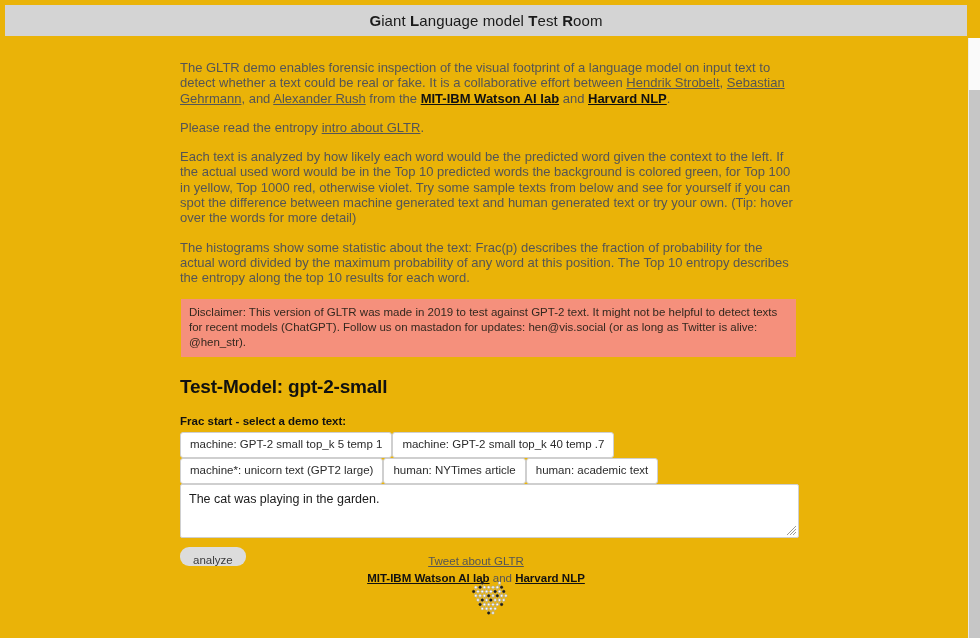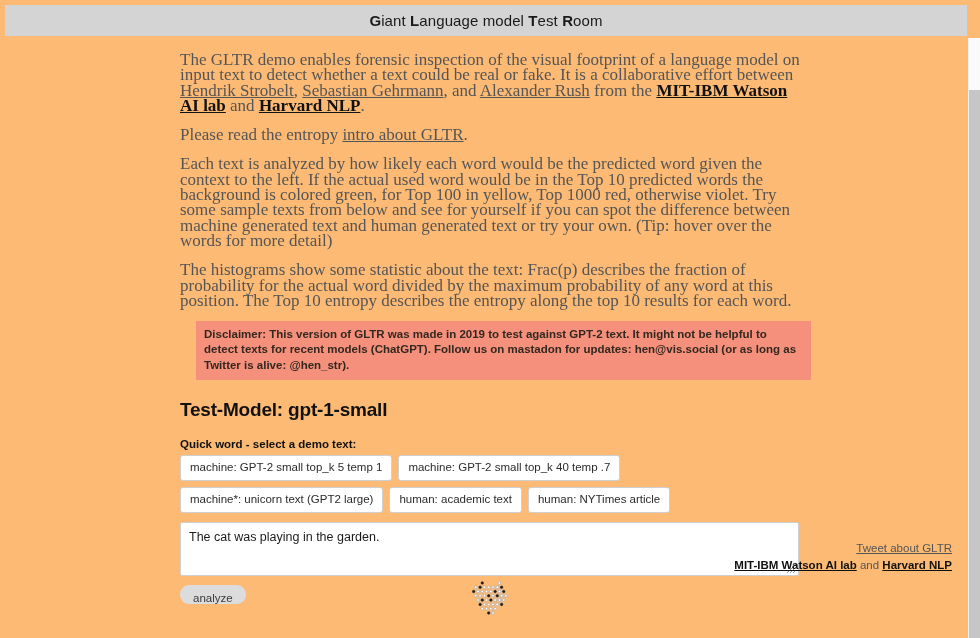--- a/index.html
+++ b/index.html
@@ -10,21 +10,21 @@
     width: 980px;
     height: 638px;
     overflow: hidden;
     background: #ffffff;
     font-family: "Liberation Sans", sans-serif;
   }
   #page {
     position: relative;
     width: 980px;
     height: 638px;
-    background: #fdba74;
+    background: #eab308;
     overflow: hidden;
   }
 
   
   .header-band {
     position: absolute;
     left: 5px;
     top: 5px;
     width: 962px;
     height: 31px;
@@ -43,49 +43,47 @@
 
   
   .content {
     position: absolute;
     left: 180px;
     top: 52px;
     width: 620px;
   }
 
   p.para {
-    margin: 0 0 14px 0;
-    font-size: 17px;
+    margin: 8px 0 14px 0;
+    font-size: 13px;
     line-height: 15.3px;
     color: #555555;
     text-align: left;
-    font-family: Liberation Serif, serif;
   }
   p.para.tight { margin-bottom: 13px; }
 
   a.link {
     color: #555555;
     text-decoration: underline;
   }
   a.linkbold {
     color: #111111;
     font-weight: bold;
     text-decoration: underline;
   }
 
   
   .disclaimer {
-    margin: 3px 0 0 16px;
+    margin: 3px 0 0 1px;
     width: 615px;
     background: #f5907c;
     padding: 6px 8px 7px 8px;
     font-size: 11.5px;
     line-height: 15.3px;
     color: #33281f;
-    font-weight: bold;
   }
 
   
   h2.test-model {
     margin: 19px 0 0 0;
     font-size: 19px;
     font-weight: bold;
     color: #111111;
     letter-spacing: -0.2px;
   }
@@ -93,21 +91,21 @@
   .quickstart-label {
     margin: 17px 0 5px 0;
     font-size: 11.5px;
     font-weight: bold;
     color: #111111;
   }
 
   .demo-row {
     display: flex;
     flex-wrap: wrap;
-    gap: 6px;
+    gap: 0;
     width: 625px;
   }
   .demo-btn {
     display: inline-block;
     background: #ffffff;
     border: 1px solid #cfcfcf;
     border-radius: 3px;
     padding: 5px 9px 6px 9px;
     font-size: 11.5px;
     font-family: "Liberation Sans", sans-serif;
@@ -132,21 +130,20 @@
     padding: 6px 8px;
     font-size: 12.5px;
     font-family: "Liberation Sans", sans-serif;
     color: #1a1a1a;
     line-height: 16px;
     resize: none;
     outline: none;
     background: #ffffff;
     overflow: hidden;
     display: block;
-    margin-top: 9px;
   }
   .resize-grip {
     position: absolute;
     right: 2px;
     bottom: 2px;
     width: 13px;
     height: 13px;
     pointer-events: none;
   }
 
@@ -159,23 +156,23 @@
     font-size: 11.5px;
     font-family: "Liberation Sans", sans-serif;
     color: #3a3a3a;
     cursor: pointer;
   }
 
   
   .footer {
     position: absolute;
     left: 0;
-    top: 541px;
+    top: 554px;
     width: 952px;
-    text-align: right;
+    text-align: center;
   }
   .footer-line1 {
     font-size: 11.5px;
     line-height: 15px;
     color: #555555;
   }
   .footer-line2 {
     font-size: 11.5px;
     line-height: 16px;
     color: #555555;
@@ -227,30 +224,30 @@
     <p class="para"><span>The GLTR demo enables forensic inspection of the visual footprint of a language model on input text to detect whether a text could be real or fake. It is a collaborative effort between </span><a class="link" href="#">Hendrik Strobelt</a><span>, </span><a class="link" href="#">Sebastian Gehrmann</a><span>, and </span><a class="link" href="#">Alexander Rush</a><span> from the </span><a class="linkbold" href="#">MIT-IBM Watson AI lab</a><span> and </span><a class="linkbold" href="#">Harvard NLP</a><span>.</span></p>
 
     <p class="para"><span>Please read the entropy </span><a class="link" href="#">intro about GLTR</a><span>.</span></p>
 
     <p class="para">Each text is analyzed by how likely each word would be the predicted word given the context to the left. If the actual used word would be in the Top 10 predicted words the background is colored green, for Top 100 in yellow, Top 1000 red, otherwise violet. Try some sample texts from below and see for yourself if you can spot the difference between machine generated text and human generated text or try your own. (Tip: hover over the words for more detail)</p>
 
     <p class="para tight">The histograms show some statistic about the text: Frac(p) describes the fraction of probability for the actual word divided by the maximum probability of any word at this position. The Top 10 entropy describes the entropy along the top 10 results for each word.</p>
 
     <div class="disclaimer">Disclaimer: This version of GLTR was made in 2019 to test against GPT-2 text. It might not be helpful to detect texts for recent models (ChatGPT). Follow us on mastadon for updates: hen@vis.social (or as long as Twitter is alive: @hen_str).</div>
 
-    <h2 class="test-model">Test-Model: gpt-1-small</h2>
-
-    <div class="quickstart-label">Quick word - select a demo text:</div>
+    <h2 class="test-model">Test-Model: gpt-2-small</h2>
+
+    <div class="quickstart-label">Frac start - select a demo text:</div>
 
     <div class="demo-row">
       <button class="demo-btn">machine: GPT-2 small top_k 5 temp 1</button>
       <button class="demo-btn">machine: GPT-2 small top_k 40 temp .7</button>
       <button class="demo-btn">machine*: unicorn text (GPT2 large)</button>
+      <button class="demo-btn">human: NYTimes article</button>
       <button class="demo-btn">human: academic text</button>
-      <button class="demo-btn">human: NYTimes article</button>
     </div>
 
 
     <div class="textarea-wrap">
       <textarea class="text-input" placeholder="" style="">The cat was playing in the garden.</textarea>
       <svg class="resize-grip" viewBox="0 0 13 13">
         <g stroke="#9a9a9a" stroke-width="1">
           <line x1="12" y1="3" x2="3" y2="12"></line>
           <line x1="12" y1="6" x2="6" y2="12"></line>
           <line x1="12" y1="9" x2="9" y2="12"></line>

